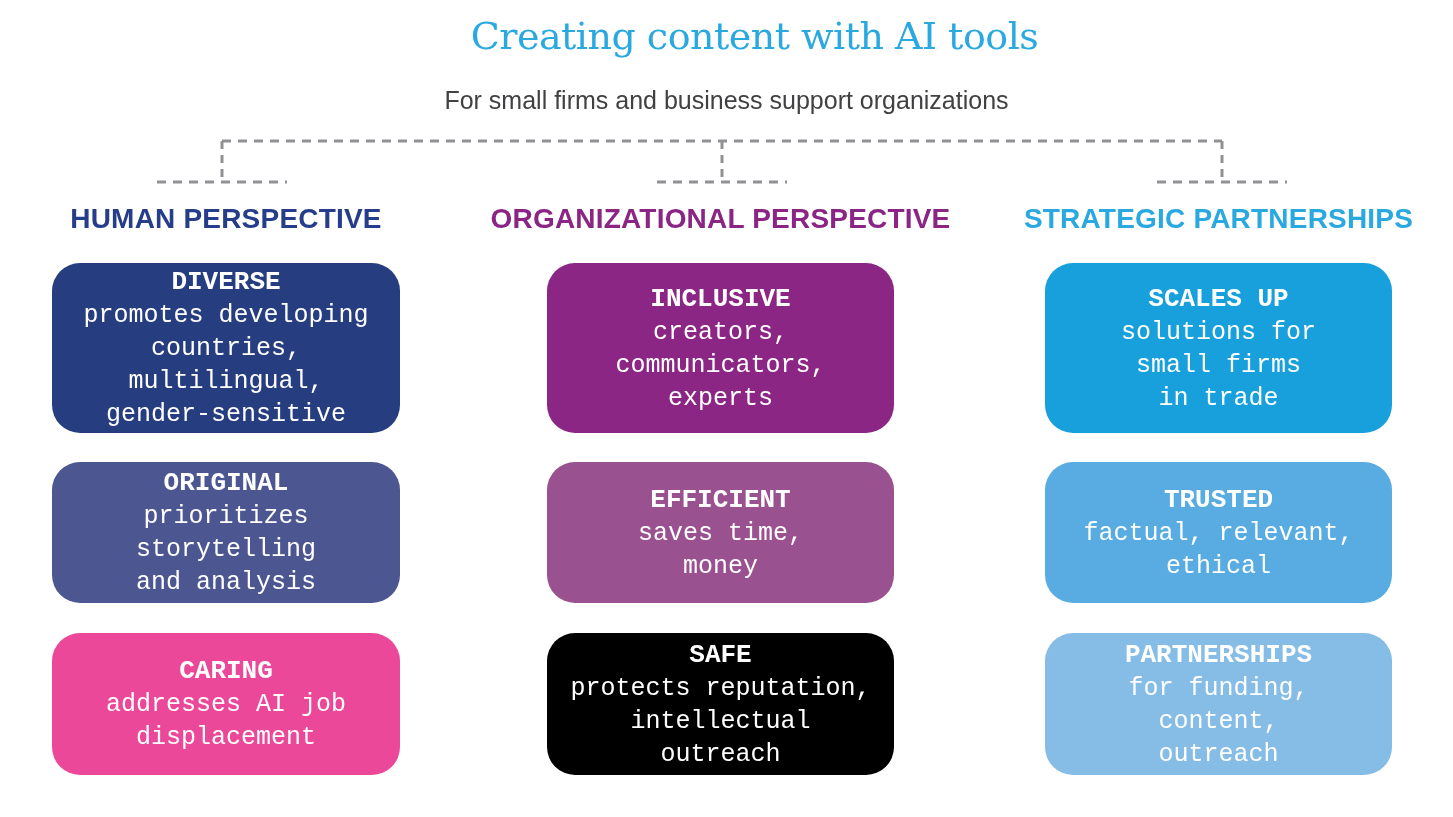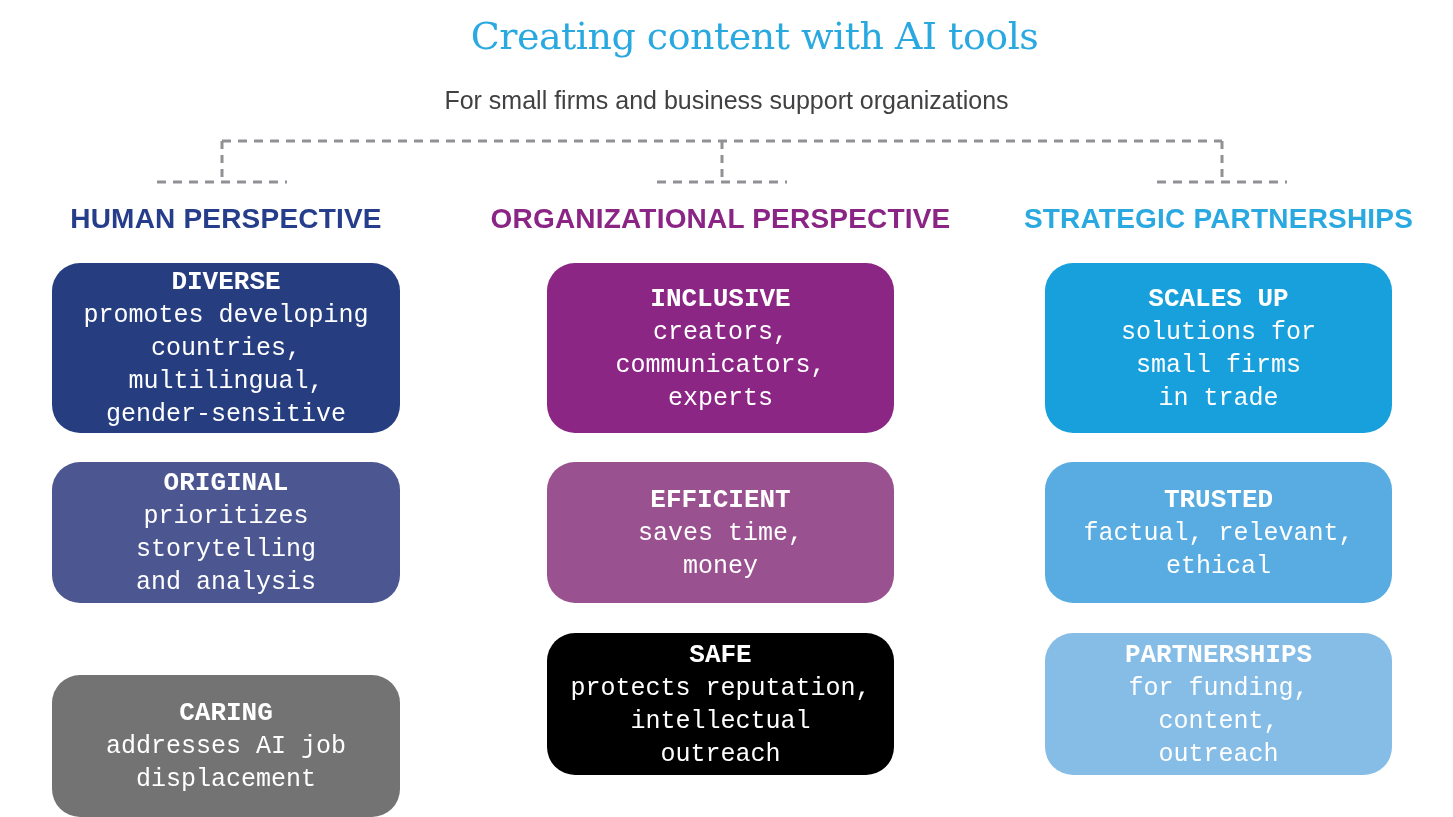--- a/index.html
+++ b/index.html
@@ -121,21 +121,21 @@
       <div class="box-title">DIVERSE</div>
       <div class="box-body">promotes developing
 countries, multilingual,
 gender-sensitive</div>
     </div>
     <div class="box box-row-2" style="background-color: rgb(76, 87, 146);">
       <div class="box-title">ORIGINAL</div>
       <div class="box-body">prioritizes storytelling
 and analysis</div>
     </div>
-    <div class="box box-row-3" style="background-color: #737373; margin-top: 42px;">
+    <div class="box box-row-3" style="background-color: #ec4899;">
       <div class="box-title">CARING</div>
       <div class="box-body">addresses AI job
 displacement</div>
     </div>
   </div>
 
   <div class="column col-2">
     <div class="col-header">
       <span style="color: rgb(138, 37, 133);">ORGANIZATIONAL PERSPECTIVE</span>
     </div>

